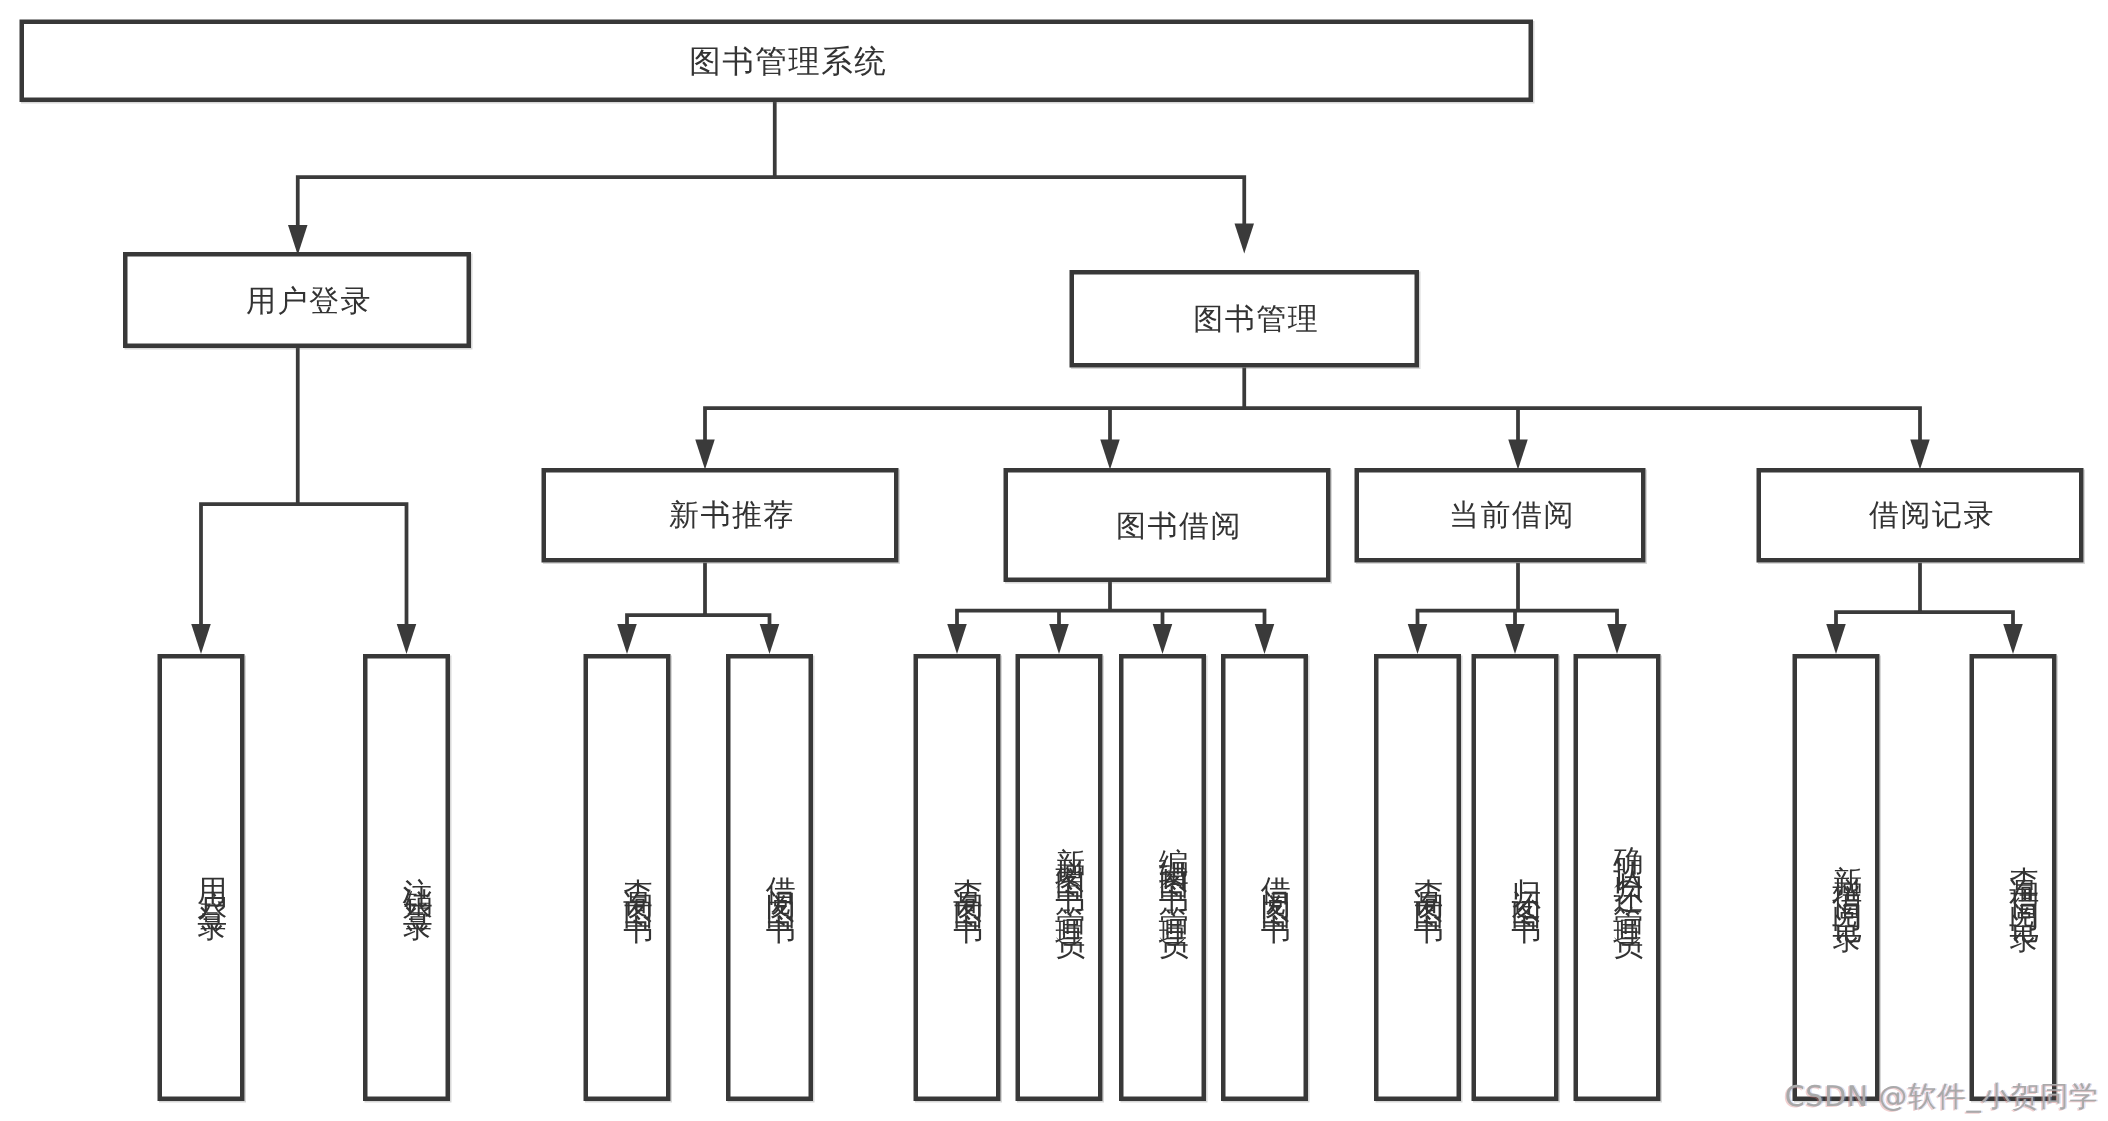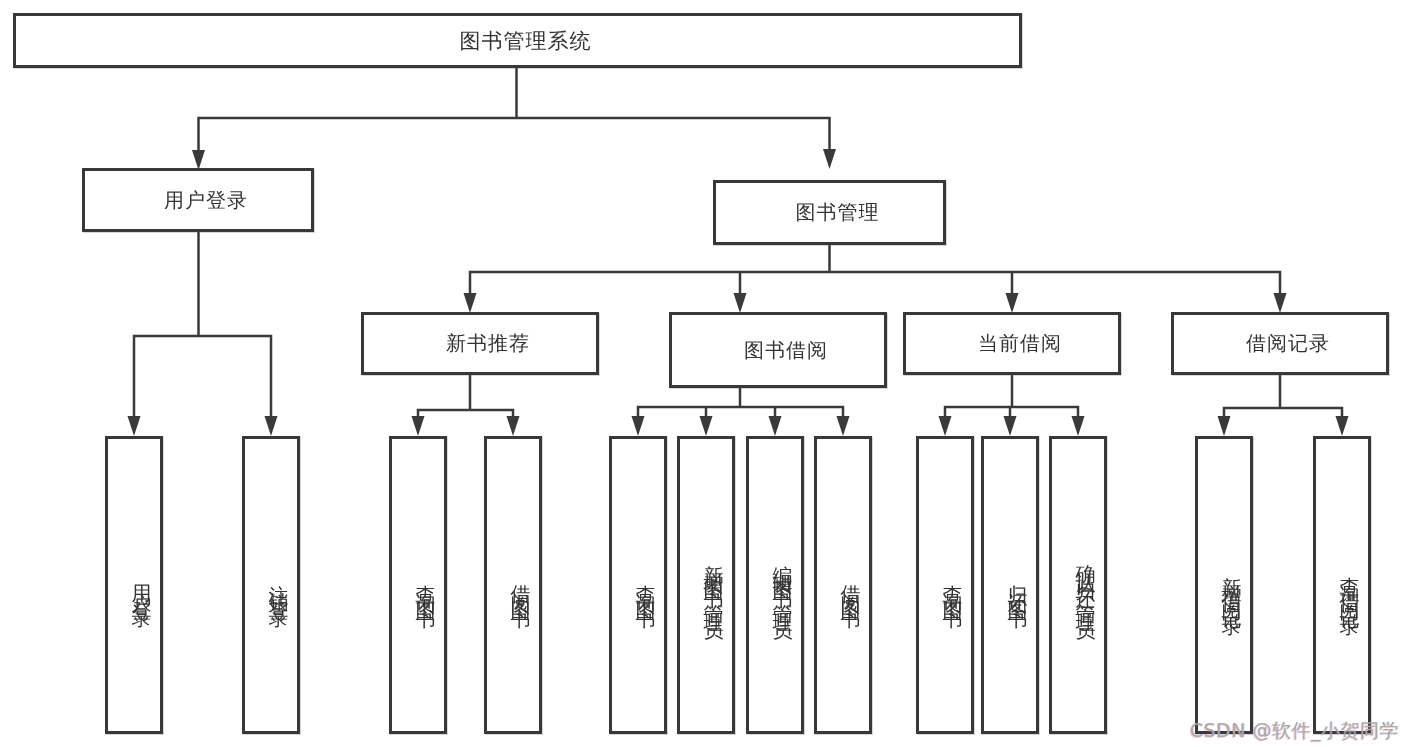--- a/index.html
+++ b/index.html
@@ -102,21 +102,21 @@
     </g>
   </svg>
 
   <div class="node hbox root-box" style="left:13px; top:13px; width:1009px; height:55px;">图书管理系统</div>
 
   <div class="node hbox" style="left:82px; top:168px; width:232px; height:64px;">用户登录</div>
   <div class="node hbox" style="left:713px; top:180px; width:233px; height:65px;">图书管理</div>
 
   <div class="node hbox" style="left:361px; top:312px; width:238px; height:63px;">新书推荐</div>
   <div class="node hbox" style="left:631px; top:312px; width:218px; height:76px;margin-left:38px;">图书借阅</div>
-  <div class="node hbox" style="left:903px; top:312px; width:218px; height:63px;">当前借阅</div>
+  <div class="node hbox" style="left:903px; top:312px; width:194px; height:63px;">当前借阅</div>
   <div class="node hbox" style="left:1171px; top:312px; width:218px; height:63px;">借阅记录</div>
 
   <div class="node vbox" style="left:105px; top:436px; width:58px; height:298px;">
     <span>用户登录</span>
   </div>
   <div class="node vbox" style="left:242px; top:436px; width:58px; height:298px;">
     <span>注销登录</span>
   </div>
 
   <div class="node vbox" style="left:389px; top:436px; width:58px; height:298px;">

